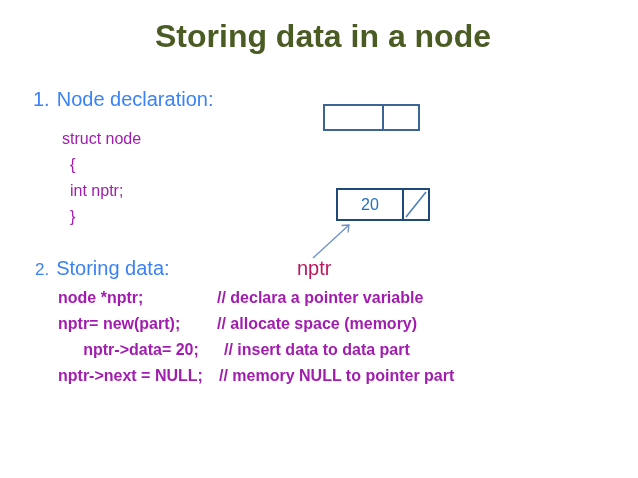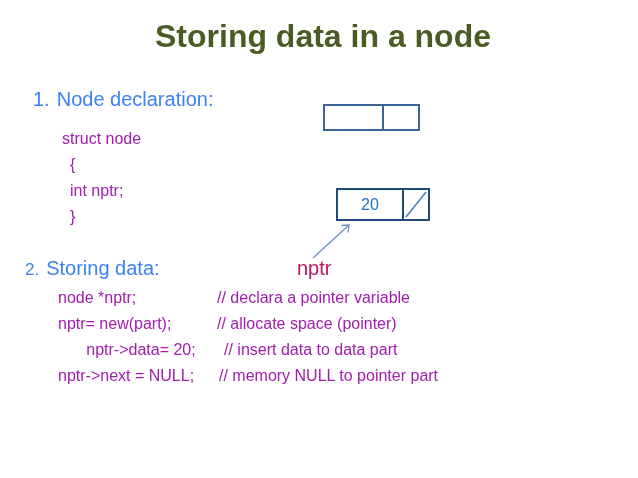--- a/index.html
+++ b/index.html
@@ -14,30 +14,30 @@
   .title{
     position:absolute;top:18px;left:0;width:100%;
     margin:0;text-align:center;
     font-size:32px;font-weight:700;color:#4a5c23;
   }
   .sec-heading{
     position:absolute;
     font-size:20px;color:#3b82f6;white-space:nowrap;
   }
   .sec1-heading{left:33px;top:88px;}
-  .sec2-heading{left:25px;top:257px;}
+  .sec2-heading{left:35px;top:257px;}
   .sec-num{margin-right:7px;}
   .sec2-heading .sec-num{font-size:17px;}
   .code-block{
     position:absolute;color:#a21caf;font-size:16px;
   }
   .code1{left:62px;top:126px;}
   .code1 .cl{height:26px;line-height:26px;white-space:pre;}
   .code1 .indent{padding-left:8px;}
-  .code2{left:58px;top:285px;}
+  .code2{left:58px;top:285px;font-weight:bold;}
   .code2 .row{display:flex;height:26px;line-height:26px;white-space:pre;}
   .code2 .c{min-width:159px;}
   .code2 .row:nth-child(3) .c{min-width:166px;text-align:center;}
   .code2 .row:nth-child(4) .c{min-width:161px;}
   .node-box{
     position:absolute;display:flex;box-sizing:border-box;
     background:#fff;
   }
   .box1{
     left:323px;top:104px;width:97px;height:27px;
@@ -105,21 +105,21 @@
     <span class="sec-num">2.</span><span>Storing data:</span>
   </div>
 
   <div class="code-block code2">
     <div class="row">
       <span class="c">node *nptr;</span>
       <span class="m">// declara a pointer variable</span>
     </div>
     <div class="row">
       <span class="c">nptr= new(part);</span>
-      <span class="m">// allocate space (pointer)</span>
+      <span class="m">// allocate space (memory)</span>
     </div>
     <div class="row">
       <span class="c">nptr-&gt;data= 20;</span>
       <span class="m">// insert data to data part</span>
     </div>
     <div class="row">
       <span class="c">nptr-&gt;next = NULL;</span>
       <span class="m">// memory NULL to pointer part</span>
     </div>
   </div>

